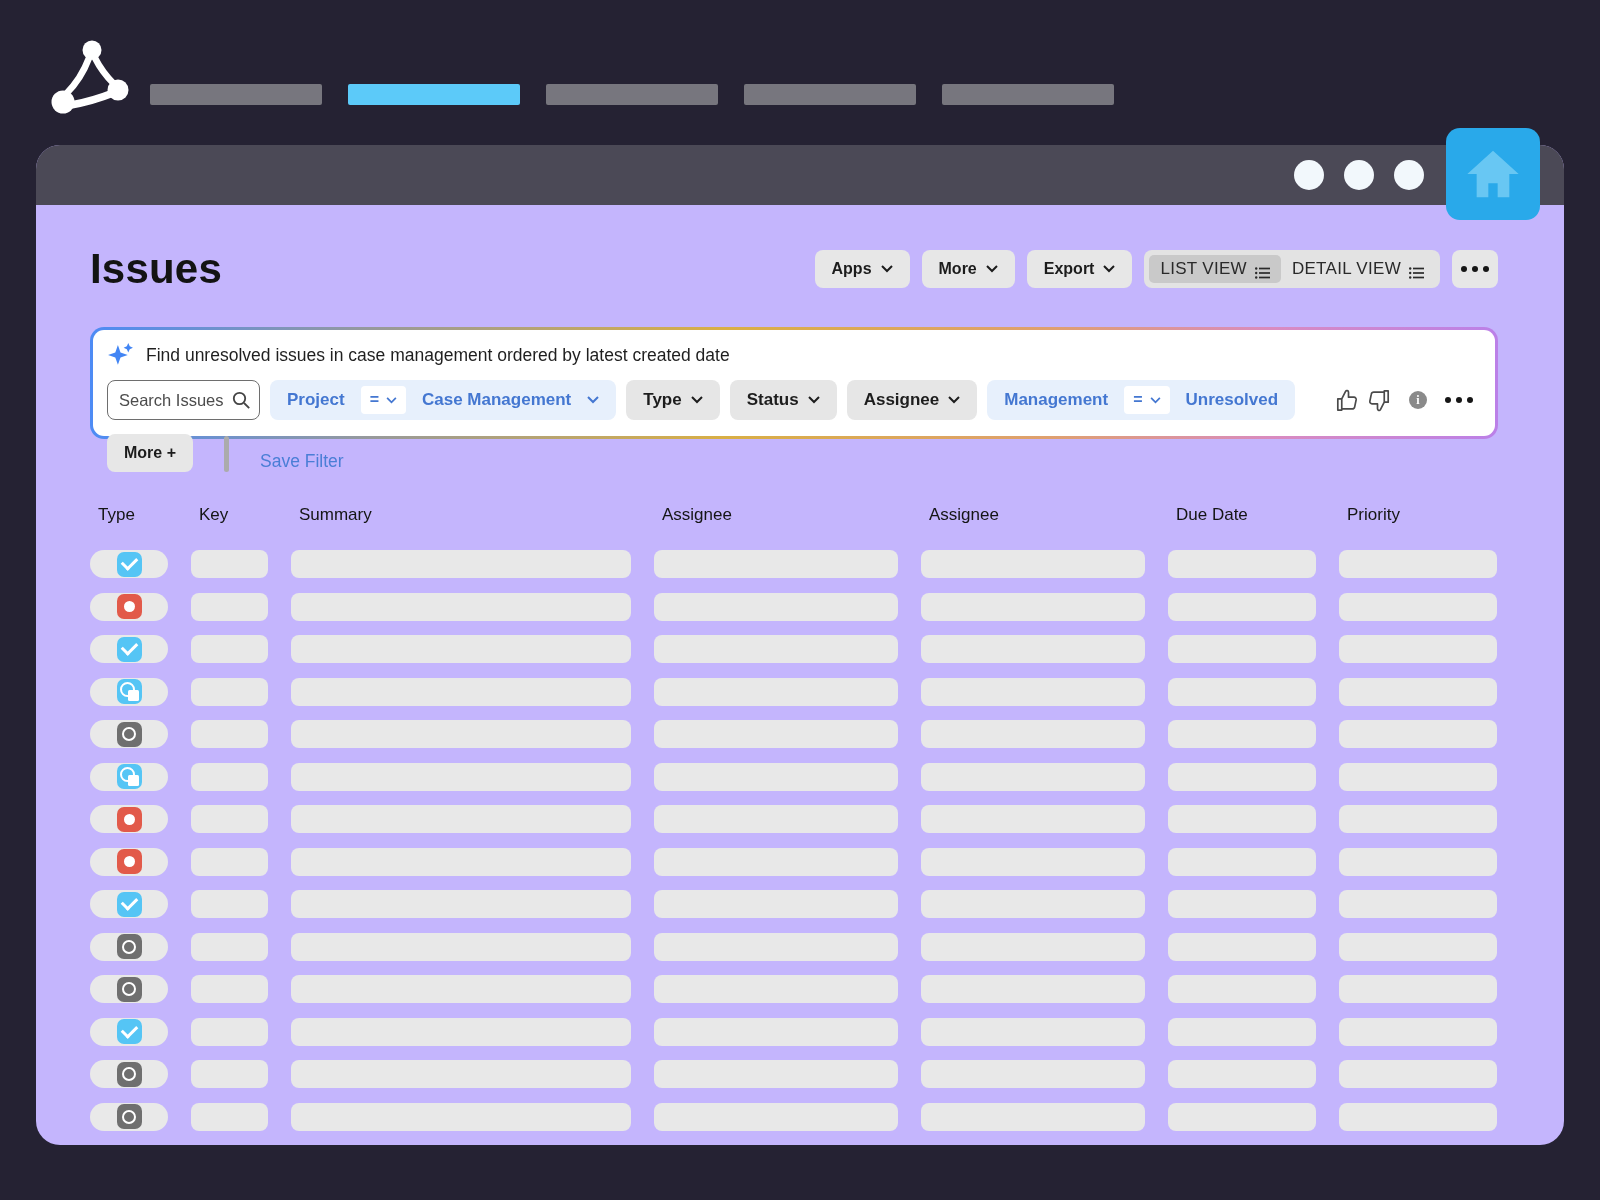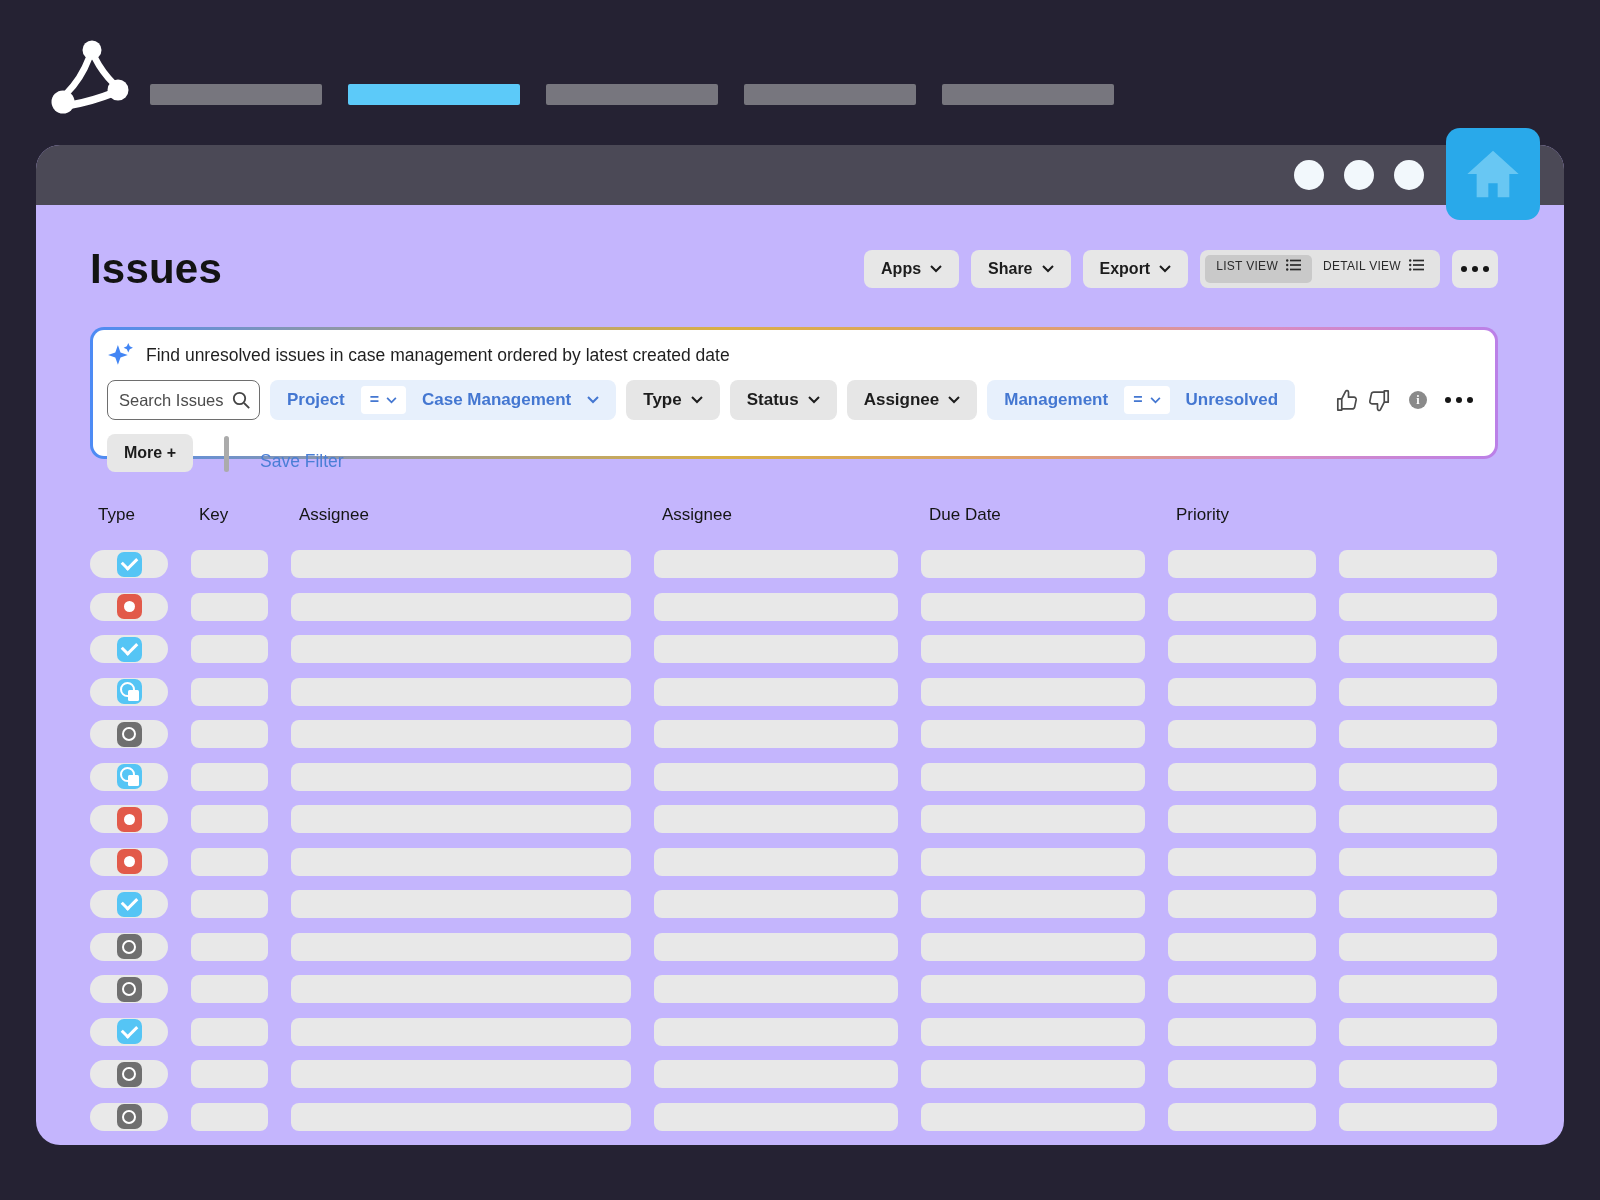--- a/index.html
+++ b/index.html
@@ -26,30 +26,30 @@
   
   .page-header { position:absolute; top:100px; left:54px; right:66px;
                  display:flex; align-items:center; justify-content:space-between; }
   h1.page-title { font-size:42px; font-weight:600; color:#131313; letter-spacing:0.2px; }
   .toolbar { display:flex; align-items:center; gap:12px; }
   .btn { display:flex; align-items:center; gap:9px; height:38px; padding:0 17px;
          background:#e7e7e7; border:none; border-radius:8px; font-family:inherit;
          font-size:16px; font-weight:700; color:#1c1c1c; cursor:pointer; }
   .toggle-group { display:flex; align-items:center; background:#e3e3e3; border-radius:8px;
                   padding:5px; height:38px; }
-  .toggle-opt { display:flex; align-items:flex-start; gap:8px; padding:4px 11px; border:none;
-                background:transparent; border-radius:5px; font-family:inherit; font-size:12px;
+  .toggle-opt { display:flex; align-items:flex-end; gap:8px; padding:4px 11px; border:none;
+                background:transparent; border-radius:5px; font-family:inherit; font-size:17px;
                 color:#2a2a2a; letter-spacing:0.3px; cursor:pointer; height:28px; }
   .toggle-opt.active { background:#c9c9c9; }
   .dots { display:flex; gap:5px; align-items:center; }
   .dots i { width:6px; height:6px; border-radius:50%; background:#161616; }
   .dots-btn { justify-content:center; width:46px; padding:0; }
 
   
-  .filter-wrap { position:absolute; left:54px; top:182px; width:1408px; height:132px;
+  .filter-wrap { position:absolute; left:54px; top:182px; width:1408px; height:112px;
                  border-radius:14px; padding:3px;
                  background:linear-gradient(90deg,#4d8bf5 0%,#97999b 20%,#d9af45 45%,
                             #dfa06e 68%,#d98bc0 84%,#bb80e8 100%); }
   .filter-inner { background:#ffffff; width:100%; height:100%; border-radius:11px;
                   padding:12px 14px 13px 14px; }
   .ai-row { display:flex; align-items:center; gap:12px; height:26px; }
   .ai-prompt { font-size:17.5px; color:#1f1f1f; }
   .chip-row { display:flex; gap:10px; margin-top:12px; height:40px; }
   .search-box { position:relative; width:153px; height:40px; }
   .search-box input { width:100%; height:100%; border:1.6px solid #6e6e6e; border-radius:8px;
@@ -139,21 +139,21 @@
   <div class="page-header">
     <h1 class="page-title">Issues</h1>
     <div class="toolbar">
       <button class="btn">
         <span>Apps</span>
         <svg width="12" height="8" viewBox="0 0 12 8">
             <path d="M1 1 L6 6 L11 1" stroke="#1c1c1c" stroke-width="2" fill="none"></path>
           </svg>
       </button>
       <button class="btn">
-        <span>Share</span>
+        <span>More</span>
         <svg width="12" height="8" viewBox="0 0 12 8">
             <path d="M1 1 L6 6 L11 1" stroke="#1c1c1c" stroke-width="2" fill="none"></path>
           </svg>
       </button>
       <button class="btn">
         <span>Export</span>
         <svg width="12" height="8" viewBox="0 0 12 8">
             <path d="M1 1 L6 6 L11 1" stroke="#1c1c1c" stroke-width="2" fill="none"></path>
           </svg>
       </button>
@@ -279,20 +279,21 @@
         <a href="#" class="save-link">Save Filter</a>
       </div>
 
     </div>
   </div>
 
   <div class="issues-table">
     <div class="thead">
       <span class="th">Type</span>
       <span class="th">Key</span>
+      <span class="th">Summary</span>
       <span class="th">Assignee</span>
       <span class="th">Assignee</span>
       <span class="th">Due Date</span>
       <span class="th">Priority</span>
     </div>
     <div class="tbody">
         <div class="trow">
     <span class="type-pill">
             <span class="type-icon icon-task"></span>
           </span>

